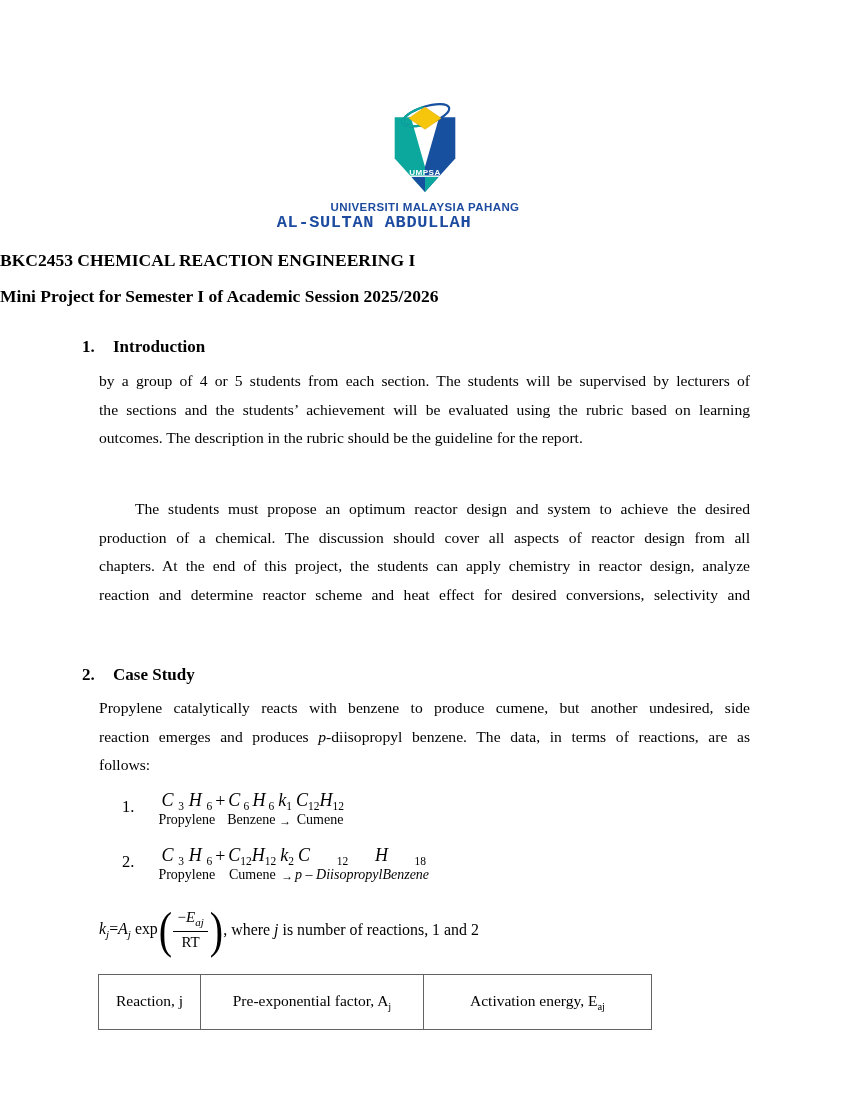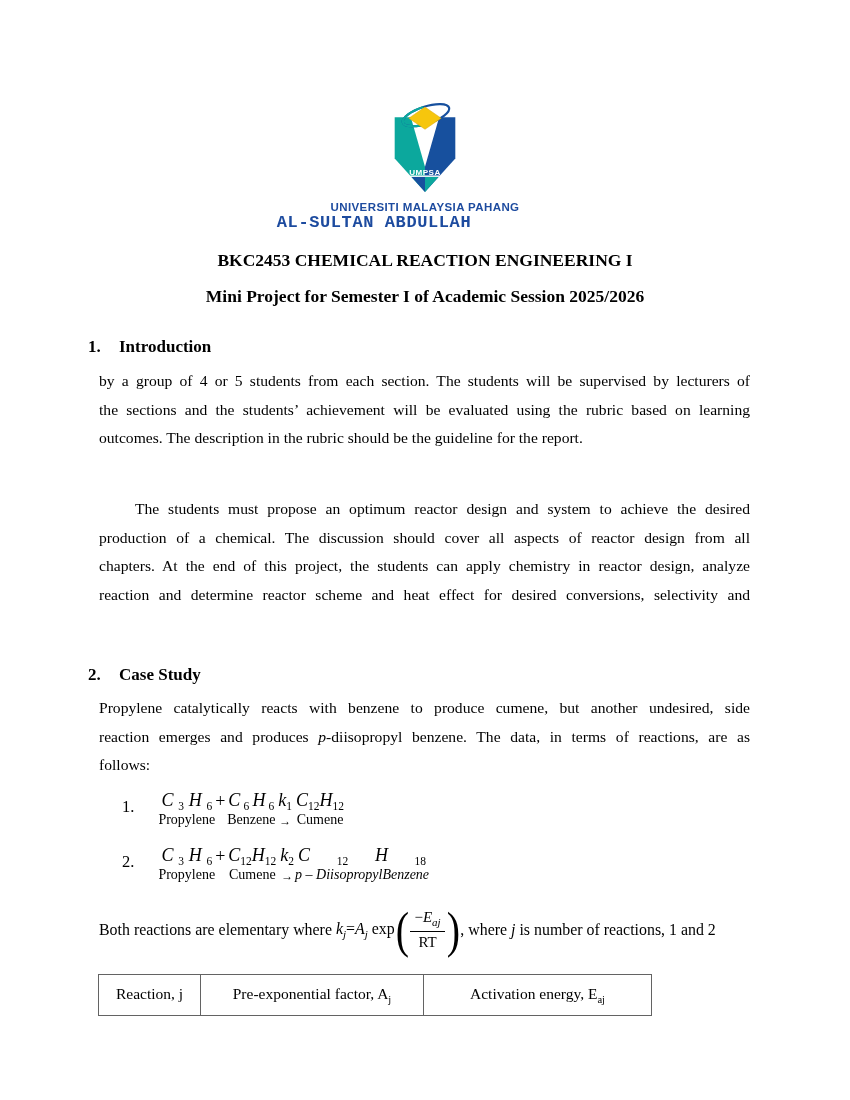--- a/index.html
+++ b/index.html
@@ -12,27 +12,27 @@
   
   #logo-svg{position:absolute;left:389px;top:100px;width:72px;height:97px;}
   .uni1{position:absolute;left:0;top:201px;width:850px;text-align:center;
         font-family:"Liberation Sans",sans-serif;font-weight:bold;font-size:11.5px;
         letter-spacing:.4px;color:#1d4b9f;}
   .uni2{position:absolute;left:0;top:213px;width:748px;text-align:center;
         font-family:Liberation Mono, monospace;font-weight:bold;font-size:17px;
         letter-spacing:.6px;color:#1d4b9f;}
 
   
-  .doc-title{position:absolute;left:0;width:850px;text-align:center;
+  .doc-title{position:absolute;left:0;width:850px;
              font-weight:bold;font-size:17.5px;}
   #title1{top:250px;}
   #title2{top:286px;}
 
   
-  .sech{position:absolute;left:88px;font-weight:bold;font-size:17px;}
+  .sech{position:absolute;left:82px;font-weight:bold;font-size:17px;}
   .sech .num{display:inline-block;width:31px;}
   #h-intro{top:337px;}
   #h-case{top:665px;}
 
   
   .para{position:absolute;left:99px;width:651px;font-size:15.6px;}
   .jl{line-height:28.7px;text-align:justify;text-align-last:justify;white-space:nowrap;}
   .jl.last{text-align-last:left;}
   .jl.indent{text-indent:36px;}
   #p-intro1{top:367px;}
@@ -64,21 +64,21 @@
   #rate-line sub{font-size:11px;}
   .expword{margin-left:4px;}
   .paren{font-size:50px;font-weight:400;line-height:1;transform:scaleX(.8);margin:0 -1px;}
   .frac{display:inline-flex;flex-direction:column;align-items:center;
         font-size:15px;line-height:1.25;margin:0 1px;}
   .fnum{border-bottom:1.2px solid #000;padding:0 4px 1px;}
   .fden{padding-top:1px;}
 
   
   #ktable{position:absolute;left:98px;top:974px;border-collapse:collapse;font-size:15.5px;}
-  #ktable td{border:1px solid #636363;text-align:center;height:22px;padding:9px 4px;}
+  #ktable td{border:1px solid #636363;text-align:center;height:22px;padding:16px 4px;}
   #ktable sub{font-size:10.5px;}
   .c1{width:93px;} .c2{width:214px;} .c3{width:219px;}
 </style>
 </head>
 <body>
 
 <svg id="logo-svg" viewBox="0 0 70 96" aria-hidden="true">
 
   <path d="M5,17 L35,17 L35,91 L5,58 Z" fill="#0ca89d"></path>
   <path d="M65,17 L35,17 L35,91 L65,58 Z" fill="#17509e"></path>
@@ -198,21 +198,20 @@
         <span class="sym">C</span>
         <span class="ss">12</span>
         <span class="sym">H</span>
         <span class="ss">18</span>
       </span>
     <span class="tl it">p – DiisopropylBenzene</span>
   </span>
 </div>
 
 <div id="rate-line">
-  <span class="rtext">Both reactions are elementary where </span>
   <span class="rtext"><span class="it">k</span><sub class="it">j</sub><span>=</span><span class="it">A</span><sub class="it">j</sub><span class="expword">exp</span></span>
   <span class="paren">(</span>
   <span class="frac">
     <span class="fnum"><span>−</span><span class="it">E</span><sub class="it">aj</sub></span>
     <span class="fden">RT</span>
   </span>
   <span class="paren">)</span>
   <span class="rtext">, where </span>
   <span class="rtext it">j</span>
   <span class="rtext"> is number of reactions, 1 and 2</span>

